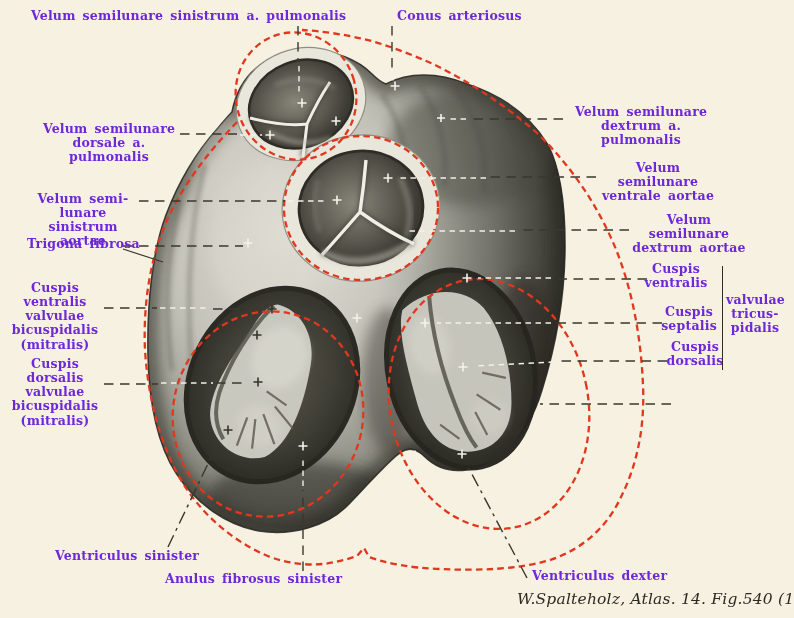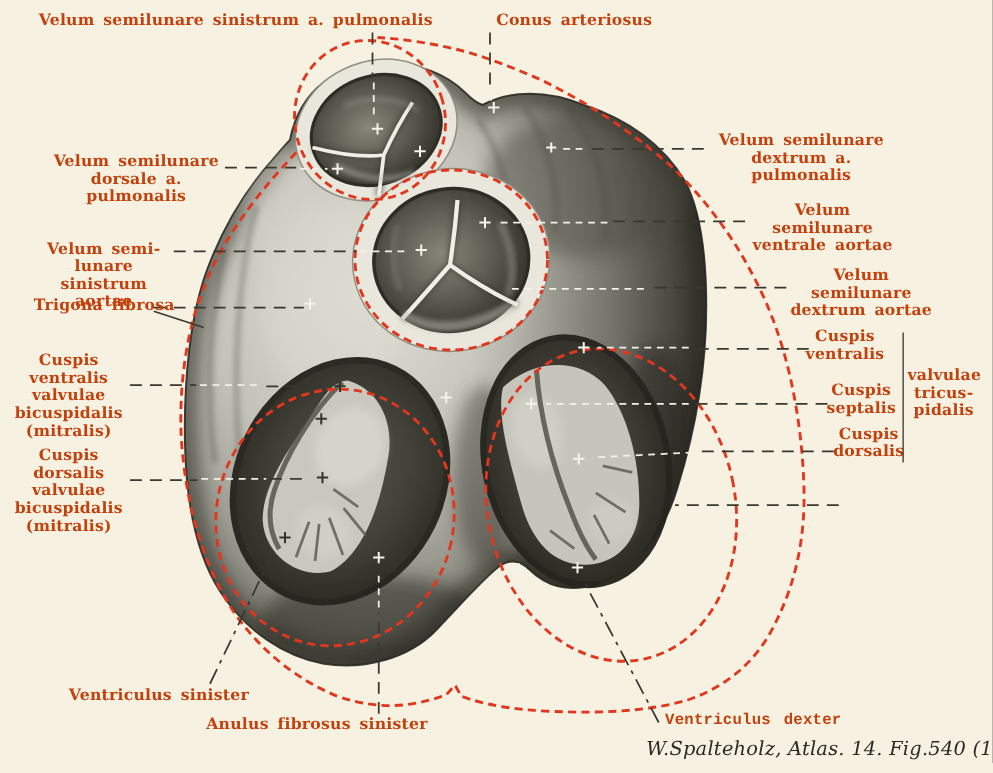--- a/index.html
+++ b/index.html
@@ -7,21 +7,21 @@
     position:relative;width:794px;height:618px;overflow:hidden;
     background:#f7f1e2;
     font-family:"DejaVu Serif","Liberation Serif",serif;
     color:#2e2c24;
   }
   #plate-svg{position:absolute;left:0;top:0;z-index:1;}
   .lbl{
     position:absolute;z-index:2;
     font-size:12.5px;font-weight:bold;line-height:1.13;
     letter-spacing:.2px;word-spacing:2.5px;
-    white-space:pre-line;color:#c2410c;
+    white-space:pre-line;color:#6d28d9;
   }
   .lbl.ctr{text-align:center;}
   #citation{
     position:absolute;z-index:2;left:517px;top:590px;
     font-size:15.5px;font-style:italic;font-weight:normal;
     letter-spacing:.2px;color:#2b2a22;white-space:pre;
   }
   #tricuspid-bracket{
     position:absolute;z-index:2;left:722px;top:266px;height:104px;width:0;
     border-left:1.6px solid #2f2e26;
@@ -299,19 +299,19 @@
 bicuspidalis
 (mitralis)</div>
 <div class="lbl ctr" style="left:659px;top:340px;width:72px;">Cuspis
 dorsalis</div>
 <div class="lbl ctr" style="left:3px;top:357px;width:104px;">Cuspis dorsalis
 valvulae
 bicuspidalis
 (mitralis)</div>
 <div class="lbl" style="left:55px;top:549px;">Ventriculus sinister</div>
 <div class="lbl" style="left:165px;top:572px;">Anulus fibrosus sinister</div>
-<div class="lbl" style="left:532px;top:569px;font-family:Liberation Mono, monospace;">Ventriculus dexter</div>
+<div class="lbl" style="left:532px;top:569px;">Ventriculus dexter</div>
 
 <div id="tricuspid-bracket"></div>
 
 <div id="citation">W.Spalteholz, Atlas. 14. Fig.540 (1939)</div>
 
 </div>
 
 </body></html>

